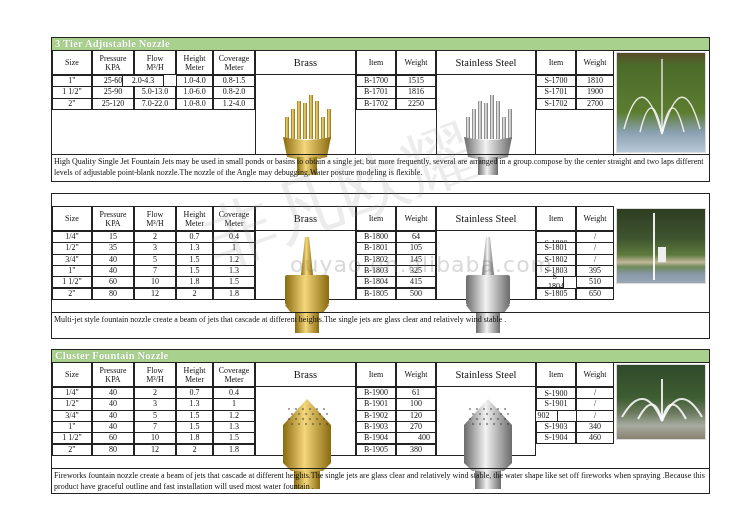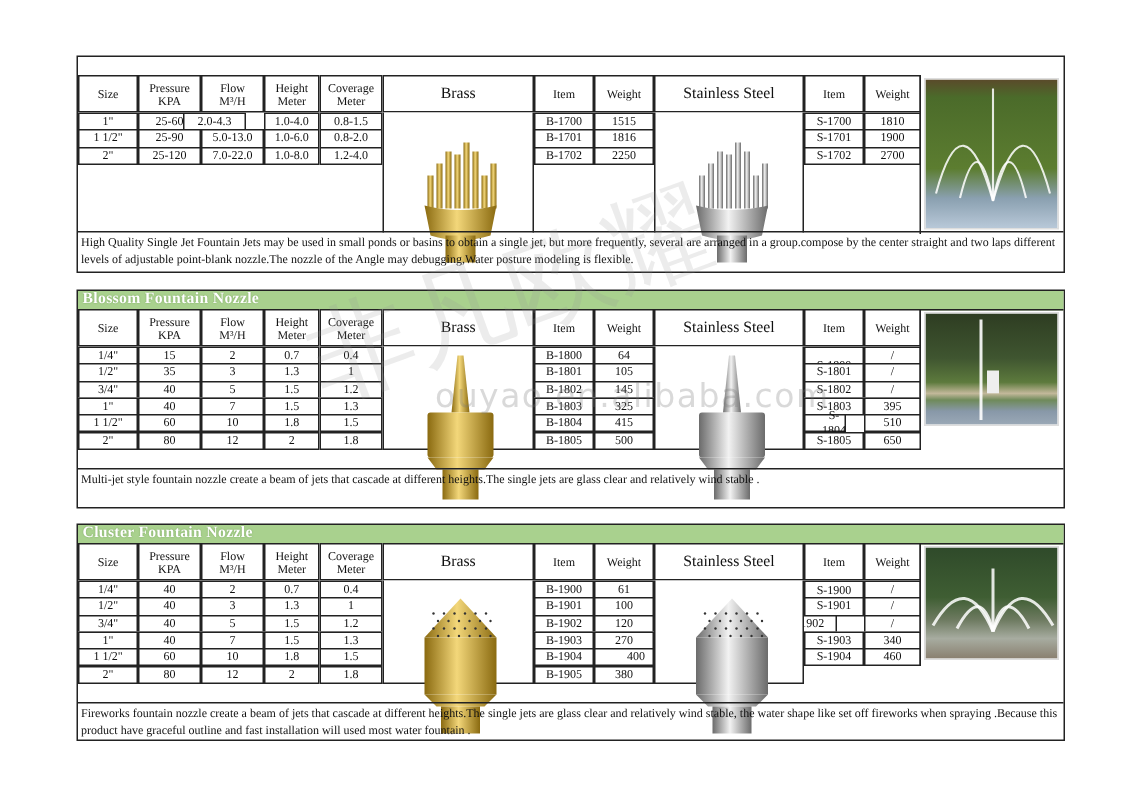--- a/index.html
+++ b/index.html
@@ -12,20 +12,21 @@
   .desc{position:absolute;left:0;right:0;font-size:8px;line-height:11px;padding:1px 2px;box-sizing:border-box;border-top:1.5px solid #222;}
   .photo{position:absolute;border:1px solid #ddd;box-sizing:border-box;overflow:hidden;}
   .nozzle{position:absolute;}
   .wm{position:absolute;font-family:"DejaVu Sans",sans-serif;color:rgba(120,120,120,0.28);font-size:22px;letter-spacing:1px;pointer-events:none;white-space:nowrap;}
   .wm-cn{position:absolute;color:rgba(150,150,150,0.18);font-size:70px;font-family:"DejaVu Sans",sans-serif;pointer-events:none;transform:rotate(-20deg);}
 </style>
 </head>
 <body>
 
 <div class="section" style="top:37px;height:145px;">
+  <div class="sec-title">3 Tier Adjustable Nozzle</div>
 <div class="cell hdr" style="left: 0px; top: 12px; width: 40px; height: 25px;">Size</div>
     <div class="cell hdr" style="left: 40px; top: 12px; width: 42px; height: 25px;">
       <span>Pressure</span>
       <span>KPA</span>
     </div>
     <div class="cell hdr" style="left: 82px; top: 12px; width: 42px; height: 25px;">
       <span>Flow</span>
       <span>M³/H</span>
     </div>
     <div class="cell hdr" style="left: 124px; top: 12px; width: 37px; height: 25px;">
@@ -117,21 +118,20 @@
           <path d="M45 81 Q65 10 83 76"></path>
       <path d="M45 81 Q35 30 23 79"></path>
           <path d="M45 81 Q55 30 67 79"></path>
         </g>
       </svg>
     </div>
     <div style="position: absolute; left: 561px; top: 12px; width: 1px; height: 106px; background: rgb(34, 34, 34);"></div>
     <div class="desc" style="top: 116px; bottom: 0px;">High Quality Single Jet Fountain Jets may be used in small ponds or basins to obtain a single jet, but more frequently, several are arranged in a group.compose by the center straight and two laps different levels of adjustable point-blank nozzle.The nozzle of the Angle may debugging,Water posture modeling is flexible.</div>
   </div>
 <div class="section" style="top:193px;height:146px;">
-  <div class="sec-title">Blossom Fountain Nozzle</div>
 <div class="cell hdr" style="left: 0px; top: 12px; width: 40px; height: 25px;">Size</div>
     <div class="cell hdr" style="left: 40px; top: 12px; width: 42px; height: 25px;">
       <span>Pressure</span>
       <span>KPA</span>
     </div>
     <div class="cell hdr" style="left: 82px; top: 12px; width: 42px; height: 25px;">
       <span>Flow</span>
       <span>M³/H</span>
     </div>
     <div class="cell hdr" style="left: 124px; top: 12px; width: 37px; height: 25px;">

